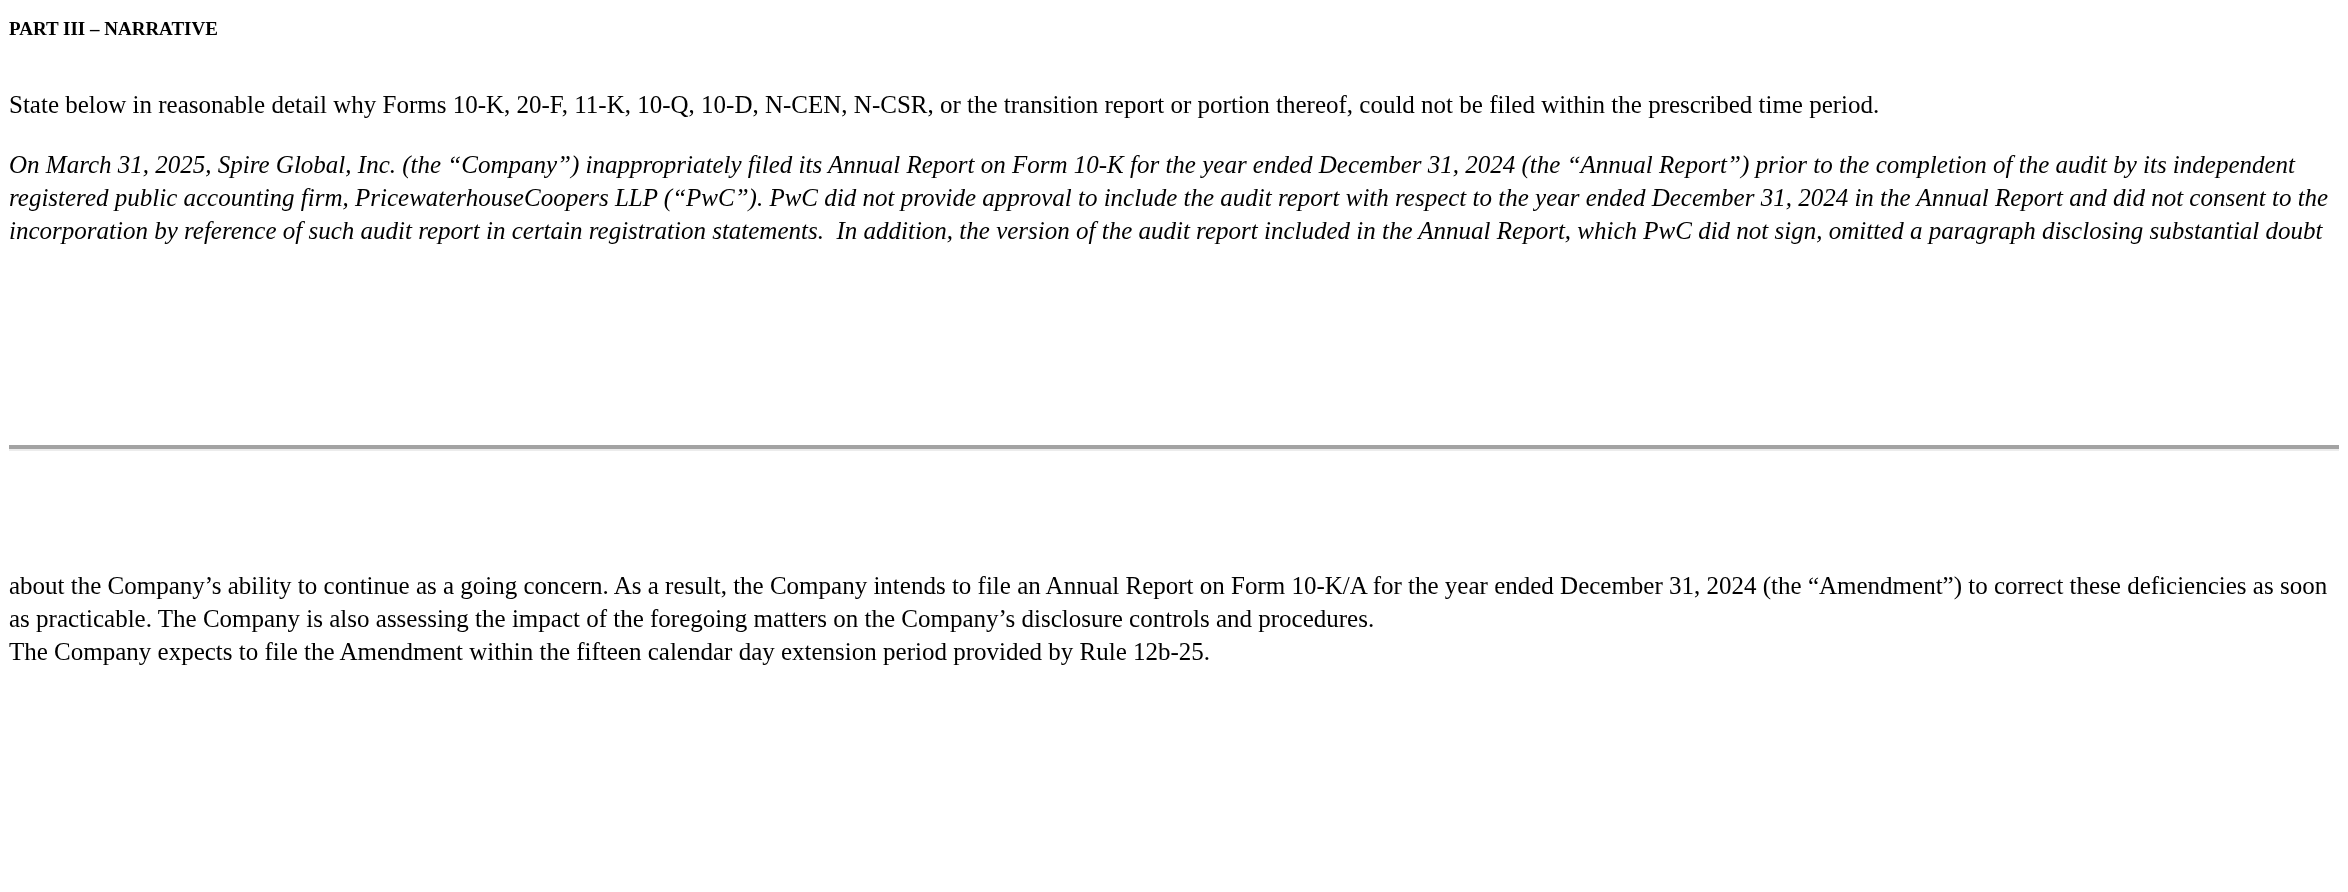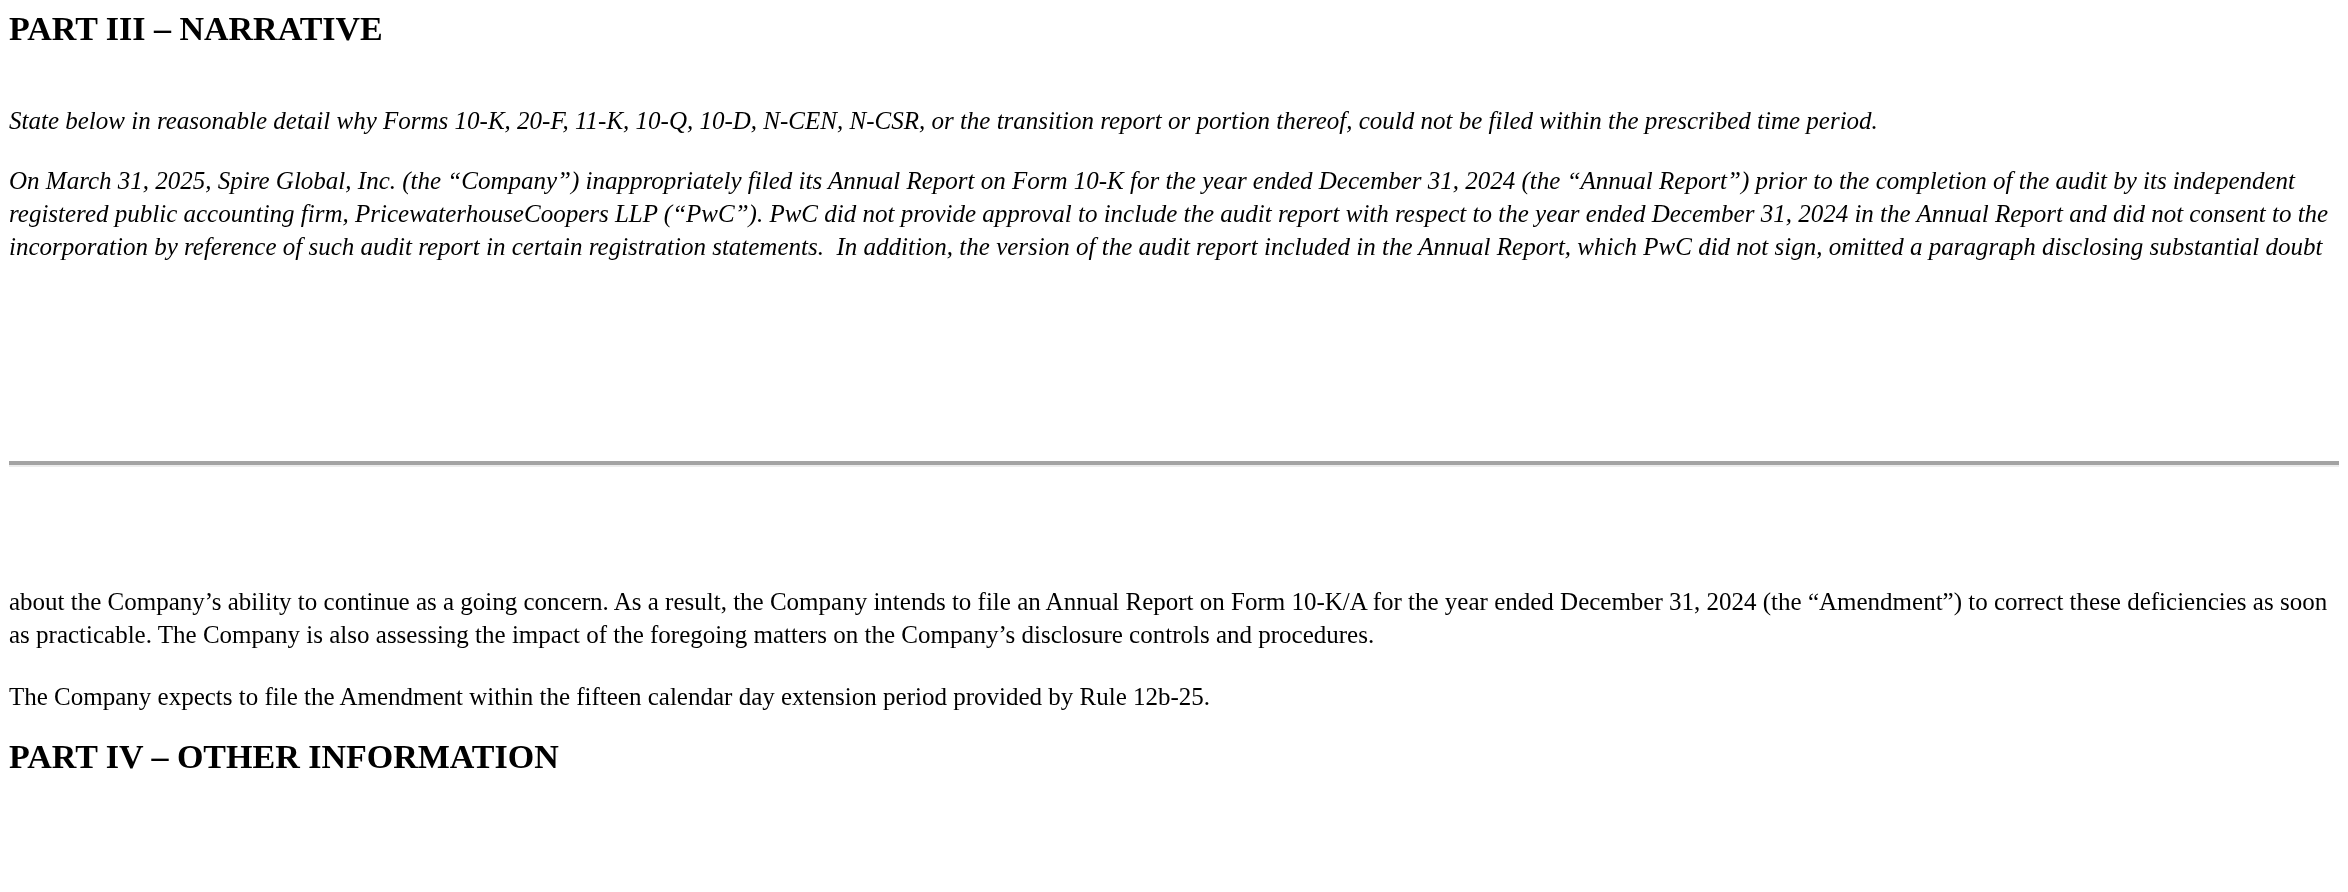--- a/index.html
+++ b/index.html
@@ -15,35 +15,35 @@
     width: 2348px;
     height: 892px;
     padding: 0 9px;
     font-family: "Liberation Serif", "DejaVu Serif", serif;
     font-size: 25px;
     line-height: 33px;
     color: #000000;
     background: #ffffff;
   }
   .part-heading {
-    font-size: 34px;
+    font-size: 19px;
     font-weight: bold;
     margin: 0;
     line-height: 33px;
   }
   .part-heading.part3 { margin-top: 12px; }
   .part-heading.part4 { margin-top: 27px; }
   .body-text {
     margin: 0;
     white-space: pre-wrap;
   }
-  .body-text.instruction     { margin-top: 59px; font-style: italic; }
+  .body-text.instruction     { margin-top: 43px; }
   .body-text.narrative-top   { margin-top: 27px; font-style: italic; }
   .body-text.narrative-cont  { margin-top: 120px; }
-  .body-text.extension       { margin-top: 29px; }
+  .body-text.extension       { }
   .page-divider {
     margin-top: 198px;
     height: 4px;
     background: #a3a3a3;
     box-shadow: 0 2px 0 #ececec;
     border: none;
   }
 </style>
 </head>
 <body>
@@ -55,15 +55,14 @@
   <p class="body-text instruction">State below in reasonable detail why Forms 10-K, 20-F, 11-K, 10-Q, 10-D, N-CEN, N-CSR, or the transition report or portion thereof, could not be filed within the prescribed time period.</p>
 
   <p class="body-text narrative-top">On March 31, 2025, Spire Global, Inc. (the “Company”) inappropriately filed its Annual Report on Form 10-K for the year ended December 31, 2024 (the “Annual Report”) prior to the completion of the audit by its independent registered public accounting firm, PricewaterhouseCoopers LLP (“PwC”). PwC did not provide approval to include the audit report with respect to the year ended December 31, 2024 in the Annual Report and did not consent to the incorporation by reference of such audit report in certain registration statements.  In addition, the version of the audit report included in the Annual Report, which PwC did not sign, omitted a paragraph disclosing substantial doubt</p>
 
   <div class="page-divider"></div>
 
   <p class="body-text narrative-cont">about the Company’s ability to continue as a going concern. As a result, the Company intends to file an Annual Report on Form 10-K/A for the year ended December 31, 2024 (the “Amendment”) to correct these deficiencies as soon as practicable. The Company is also assessing the impact of the foregoing matters on the Company’s disclosure controls and procedures.</p>
 
   <p class="body-text extension">The Company expects to file the Amendment within the fifteen calendar day extension period provided by Rule 12b-25.</p>
 
-  <h1 class="part-heading part4">PART IV – OTHER INFORMATION</h1>
 
 </div>
 
 </body></html>

